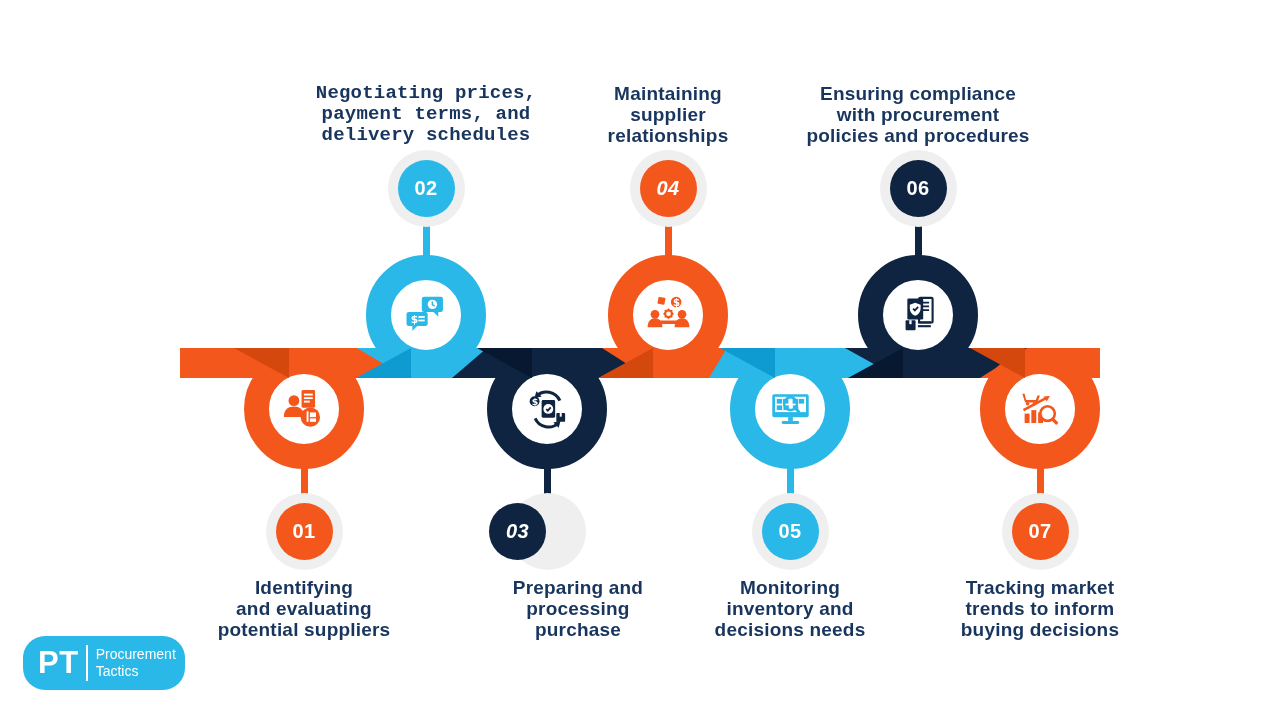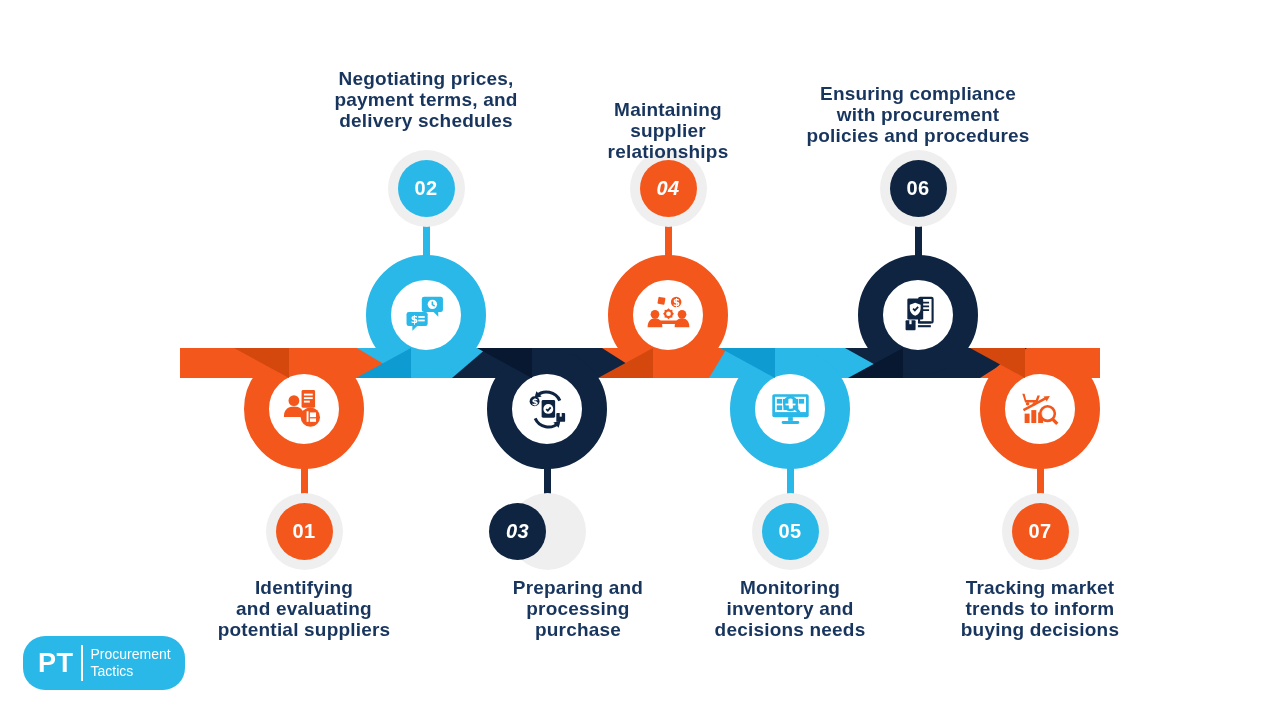--- a/index.html
+++ b/index.html
@@ -32,21 +32,21 @@
   .badge{position:absolute;width:57px;height:57px;border-radius:50%;
          display:flex;align-items:center;justify-content:center;
          color:#fff;font-weight:bold;font-size:20px;letter-spacing:.5px;}
   .step-label{position:absolute;transform:translateX(-50%);text-align:center;
               font-weight:bold;font-size:19px;line-height:21px;letter-spacing:.2px;
               color:var(--text-navy);white-space:pre-line;}
 
   
   .logo{position:absolute;left:23px;top:636px;width:162px;height:54px;
         background:var(--blue);border-radius:22px;display:flex;align-items:center;}
-  .logo-pt{color:#fff;font-weight:bold;font-size:27px;margin-left:15px;letter-spacing:.5px;}
+  .logo-pt{color:#fff;font-weight:bold;font-size:31px;margin-left:15px;letter-spacing:.5px;}
   .logo-divider{width:2px;height:36px;background:#fff;margin:0 8px 0 7px;}
   .logo-name{color:#fff;font-size:14px;line-height:17px;font-weight:400;}
 </style>
 </head>
 <body>
 
 <div id="canvas">
 
   <div class="bar">
     <div class="seg seg-orange" style="clip-path:polygon(0 0,180px 0,230px 100%,0 100%);"></div>
@@ -100,21 +100,21 @@
             <path d="M25 8v2.8l2 1.2" stroke="currentColor" stroke-width="1.3" fill="none"></path>
             <text x="6.5" y="26.5" fill="#fff" font-size="9" font-weight="bold" font-family="DejaVu Sans,sans-serif">$</text>
             <rect x="13" y="20.5" width="5.5" height="1.5" fill="#fff"></rect>
             <rect x="13" y="23.5" width="5.5" height="1.5" fill="#fff"></rect>
           </svg>
         </span>
       </div>
       <div class="wedge" style="left: 356px; background: var(--blue-dark); clip-path: polygon(0px 100%, 100% 0px, 100% 100%);"></div>
       <div class="halo" style="left: 387.5px; top: 149.5px;"></div>
       <div class="badge" style="left: 397.5px; top: 159.5px; background: var(--blue);">02</div>
-      <div class="step-label" style="left: 426px; top: 68px;">Negotiating prices,
+      <div class="step-label" style="left: 426px; top: 83px; font-family: Liberation Mono, monospace;">Negotiating prices,
 payment terms, and
 delivery schedules</div>
       <div class="stem" style="left: 543.5px; top: 460px; height: 37px; background: var(--navy);"></div>
       <div class="big-circle" style="left: 487px; top: 349px; border-color: var(--navy); color: var(--navy);">
         <span class="icon">
           <svg viewBox="0 0 40 40">
             <g stroke="currentColor" stroke-width="2.6" fill="none">
               <path d="M30.5 12.5A12.5 12.5 0 0 0 10.5 8.5"></path>
               <path d="M9.5 27.5A12.5 12.5 0 0 0 29.5 31.5"></path>
             </g>
@@ -154,21 +154,21 @@
               <rect x="11" y="24.2" width="18" height="3" rx="1.5"></rect>
             </g>
             <circle cx="20" cy="18.5" r="2" fill="#fff"></circle>
             <text x="23.8" y="11.8" fill="#fff" font-size="8.5" font-weight="bold" font-family="DejaVu Sans,sans-serif">$</text>
           </svg>
         </span>
       </div>
       <div class="wedge" style="left: 598px; background: var(--orange-dark); clip-path: polygon(0px 100%, 100% 0px, 100% 100%);"></div>
       <div class="halo" style="left: 629.5px; top: 149.5px;"></div>
       <div class="badge" style="left: 639.5px; top: 159.5px; background: var(--orange); font-style: italic;">04</div>
-      <div class="step-label" style="left: 668px; top: 99px;">Maintaining
+      <div class="step-label" style="left: 668px; top: 83px;">Maintaining
 supplier
 relationships</div>
       <div class="stem" style="left: 786.5px; top: 460px; height: 37px; background: var(--blue);"></div>
       <div class="big-circle" style="left: 730px; top: 349px; border-color: var(--blue); color: var(--blue);">
         <span class="icon">
           <svg viewBox="0 0 40 40">
             <rect x="4.5" y="7" width="31" height="19.5" rx="1.6" fill="currentColor"></rect>
             <rect x="6.8" y="9.2" width="26.4" height="13" fill="#fff"></rect>
             <g fill="currentColor">
               <rect x="8.3" y="11" width="4.6" height="4"></rect>

